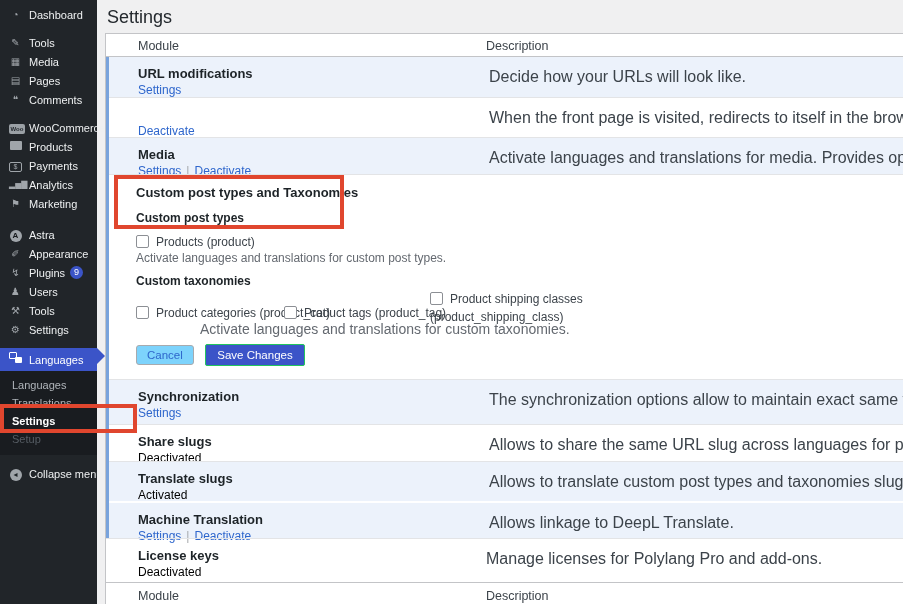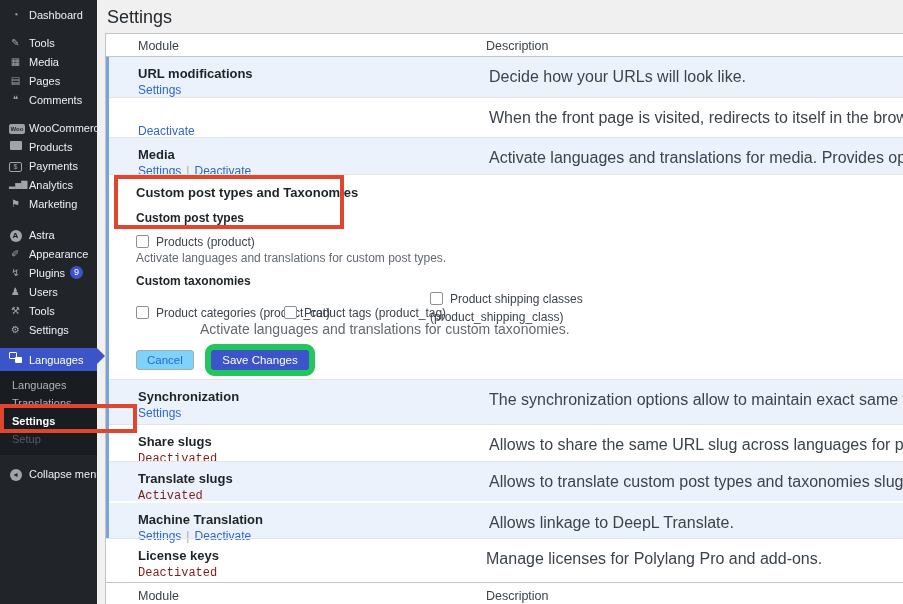--- a/index.html
+++ b/index.html
@@ -39,21 +39,21 @@
   .thead .h-mod { position:absolute; left:32px; top:5px; font-size:12.5px; color:#3c434a; }
   .thead .h-desc { position:absolute; left:380px; top:5px; font-size:12.5px; color:#3c434a; }
   .tbody-b { border-left:3px solid #79a3dc; }
   .row { position:relative; border-top:1px solid #e3e4e6; }
   .row:first-child { border-top:none; }
   .row.hl { background:#ecf2fb; }
   .row.gap-top { border-top:2px solid #fff; }
   .mod-name { position:absolute; left:29px; top:9px; font-size:13px; font-weight:600; color:#1d2327; white-space:nowrap; }
   .mod-actions { position:absolute; left:29px; top:26px; font-size:12px; white-space:nowrap; }
   .alink { color:#2e66cc; cursor:pointer; }
-  .amuted { color:#7f1d1d;font-family:Liberation Mono, monospace; }
+  .amuted { color:#000000; }
   .actsep { color:#a7aaad; } .actsep::before { content:"|"; margin:0 5px; }
   .desc { position:absolute; left:380px; top:11px; font-size:16px; color:#3c434a; white-space:nowrap; }
   .outer-pad .mod-name, .outer-pad .mod-actions { left:32px; }
   .tfoot { position:relative; height:24px; border-top:1px solid #c3c4c7; }
   .tfoot .h-mod { position:absolute; left:32px; top:6px; font-size:12.5px; color:#3c434a; }
   .tfoot .h-desc { position:absolute; left:380px; top:6px; font-size:12.5px; color:#3c434a; }
 
   
   .expanded { height:205px; background:#fff; position:relative; border-top:1px solid #e3e4e6; }
   .exp-title { position:absolute; left:27px; top:10px; font-size:13px; font-weight:bold; color:#1d2327; }
@@ -63,21 +63,21 @@
   .exp-sub2 { position:absolute; left:27px; top:99px; font-size:12px; font-weight:bold; color:#1d2327; }
   .tax-col1 { position:absolute; left:27px; top:128px; }
   .tax-col2 { position:absolute; left:175px; top:128px; }
   .tax-col3 { position:absolute; left:321px; top:114px; width:168px; }
   .exp-help2 { position:absolute; left:43px; top:146px; font-size:14px; color:#646970;margin-left:48px; }
   .checkbox { display:inline-block; width:13px; height:13px; border:1px solid #8c8f94; border-radius:2px; background:#fff; vertical-align:-2px; margin-right:7px; cursor:pointer; }
   .cb-label { font-size:12px; color:#3c434a; }
   .tax-col3 .cb-label { line-height:15px; }
   .btn-row { position:absolute; left:27px; top:169px; }
   .btn-cancel { display:inline-block; padding:3px 10px; font-size:11.5px; color:#2e66cc; background:#7dd3fc; border:1px solid #a7aaae; border-radius:3px; cursor:pointer; }
-  .btn-save { display:inline-block; margin-left:7px; padding:4px 11px; font-size:11.5px; color:#fff; background:#3b54c8; border:6px solid #22c55e; border-radius:9px; cursor:pointer; }
+  .btn-save { display:inline-block; margin-left:7px; padding:4px 11px; font-size:11.5px; color:#fff; background:#3b54c8; border:1px solid #22c55e; border-radius:2px; cursor:pointer; }
 
   
   .h40 { height:40px; } .h37 { height:37px; } .h45 { height:45px; } .h44 { height:44px; } .h36 { height:37px; }
 
   
   .annot { position:absolute; border:4px solid #e0462e; z-index:50; pointer-events:none; }
   .annot1 { left:114px; top:175px; width:230px; height:54px; }
   .annot2 { left:0px; top:404px; width:137px; height:29px; }
 </style>
 </head>

